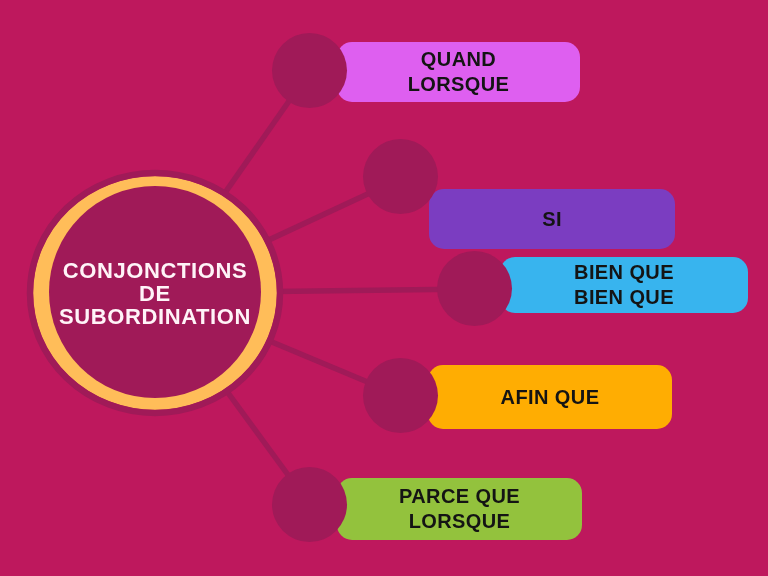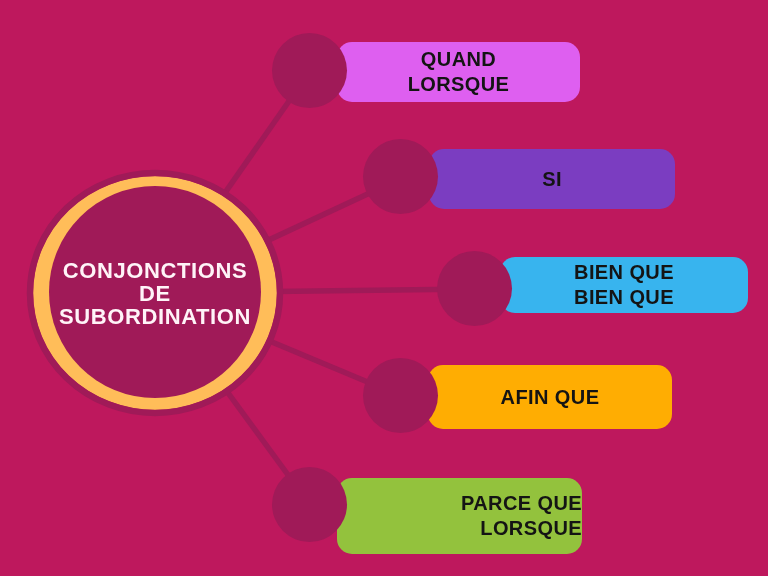--- a/index.html
+++ b/index.html
@@ -28,21 +28,21 @@
   .pill span {
     color: #141414;
     font-size: 20px; font-weight: 800;
     line-height: 25px; letter-spacing: 0.4px;
     white-space: nowrap;
   }
   .b1 { left: 337px; top: 42px;  width: 243px; height: 60px; }
   .b2 { left: 429px; top: 149px; width: 246px; height: 60px; }
   .b3 { left: 500px; top: 257px; width: 248px; height: 56px; }
   .b4 { left: 428px; top: 365px; width: 244px; height: 64px; }
-  .b5 { left: 337px; top: 478px; width: 245px; height: 76px; align-items: flex-end; }
+  .b5 { left: 337px; top: 478px; width: 245px; height: 62px; }
 
   .node {
     position: absolute; z-index: 2;
     width: 75px; height: 75px; border-radius: 50%;
   }
   .n1 { left: 272px; top: 33px; }
   .n2 { left: 363px; top: 139px; }
   .n3 { left: 437px; top: 251px; }
   .n4 { left: 363px; top: 358px; }
   .n5 { left: 272px; top: 467px; }
@@ -74,21 +74,21 @@
 
     <ellipse cx="155" cy="293" rx="122" ry="117" fill="#FFBD59"></ellipse>
     <ellipse class="ring" cx="155" cy="293" rx="125" ry="120" stroke="#A01A58"></ellipse>
     <circle cx="155" cy="292" r="106" fill="#A01A58"></circle>
   </svg>
 
   <div class="pill b1" style="background: rgb(222, 95, 240);">
     <span>QUAND</span>
     <span>LORSQUE</span>
   </div>
-  <div class="pill b2" style="background: rgb(123, 61, 193);">
+  <div class="pill b2" style="background: rgb(123, 61, 193); margin-top: 40px;">
     <span>SI</span>
   </div>
   <div class="pill b3" style="background: rgb(56, 180, 238);">
     <span>BIEN QUE</span>
     <span>BIEN QUE</span>
   </div>
   <div class="pill b4" style="background: rgb(255, 173, 2);">
     <span>AFIN QUE</span>
   </div>
   <div class="pill b5" style="background: rgb(147, 194, 61);">

